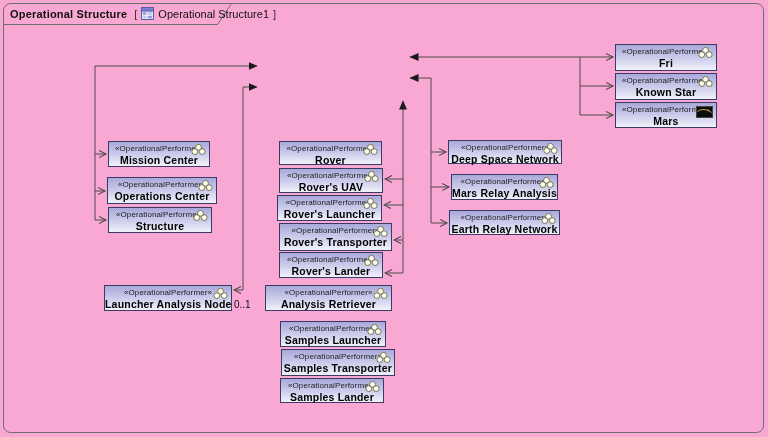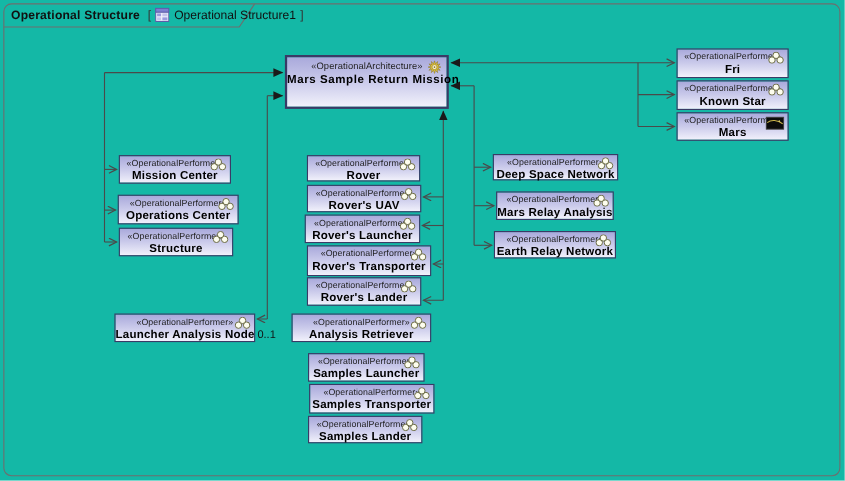--- a/index.html
+++ b/index.html
@@ -1,17 +1,17 @@
 <!DOCTYPE html>
 <html><head>
 <meta charset="utf-8">
 <style>
   html,body{margin:0;padding:0;background:#ffffff;}
   .stage{position:relative;width:768px;height:437px;overflow:hidden;
-         font-family:"Liberation Sans",sans-serif;background:#14b8a6;}
+         font-family:"Liberation Sans",sans-serif;background:#f9a8d4;}
   
   #wires{position:absolute;left:0;top:0;z-index:1;}
   
   .tabbar{position:absolute;left:10px;top:5px;height:17px;display:flex;
           align-items:center;gap:4px;z-index:3;font-size:11px;color:#111;}
   .tabbar .ttl{font-weight:bold;letter-spacing:0.2px;margin-right:3px;}
   .tabbar .brk{color:#333;}
   .tabicon{width:13px;height:13px;display:inline-block;}
   
   .pbox{position:absolute;z-index:2;box-sizing:border-box;
@@ -124,29 +124,20 @@
       <rect x="0.5" y="0.5" width="12" height="3.6" fill="#7d7dd0" stroke="#5c5ca8"></rect>
       <rect x="1.8" y="5.2" width="3.6" height="2.6" fill="#9a9ade"></rect>
       <rect x="6.6" y="5.2" width="4.6" height="2.6" fill="#c3c3ec"></rect>
       <rect x="1.8" y="8.8" width="3.6" height="2.6" fill="#c3c3ec"></rect>
       <rect x="6.6" y="8.8" width="4.6" height="2.6" fill="#9a9ade"></rect>
     </svg>
     <span>Operational Structure1</span>
     <span class="brk">]</span>
   </div>
 
-  <div class="pbox arch" id="b-central">
-    <svg class="gicon" viewBox="0 0 12 12">
-      <polygon points="11.8,6 9.09,6.83 11.02,8.9 8.26,8.26 8.9,11.02 6.83,9.09 6,11.8 5.17,9.09 3.1,11.02 3.74,8.26 0.98,8.9 2.91,6.83 0.2,6 2.91,5.17 0.98,3.1 3.74,3.74 3.1,0.98 5.17,2.91 6,0.2 6.83,2.91 8.9,0.98 8.26,3.74 11.02,3.1 9.09,5.17" fill="#e0c23c" stroke="#8a7520" stroke-width="0.5"></polygon>
-      <circle cx="6" cy="6" r="2.2" fill="#fbf4d6" stroke="#8a7520" stroke-width="0.5"></circle>
-      <circle cx="6" cy="6" r="0.8" fill="#8a7520"></circle>
-    </svg>
-    <div class="stereo">«OperationalArchitecture»</div>
-    <div class="bname">Mars Sample Return Mission</div>
-  </div>
 
   <div class="pbox" id="b-sun">
     <svg class="picon" viewBox="0 0 15 11">
         <use href="#perfIcon"></use>
       </svg>
     <div class="stereo">«OperationalPerformer»</div>
     <div class="bname">Fri</div>
   </div>
   <div class="pbox" id="b-knownstar">
     <svg class="picon" viewBox="0 0 15 11">

